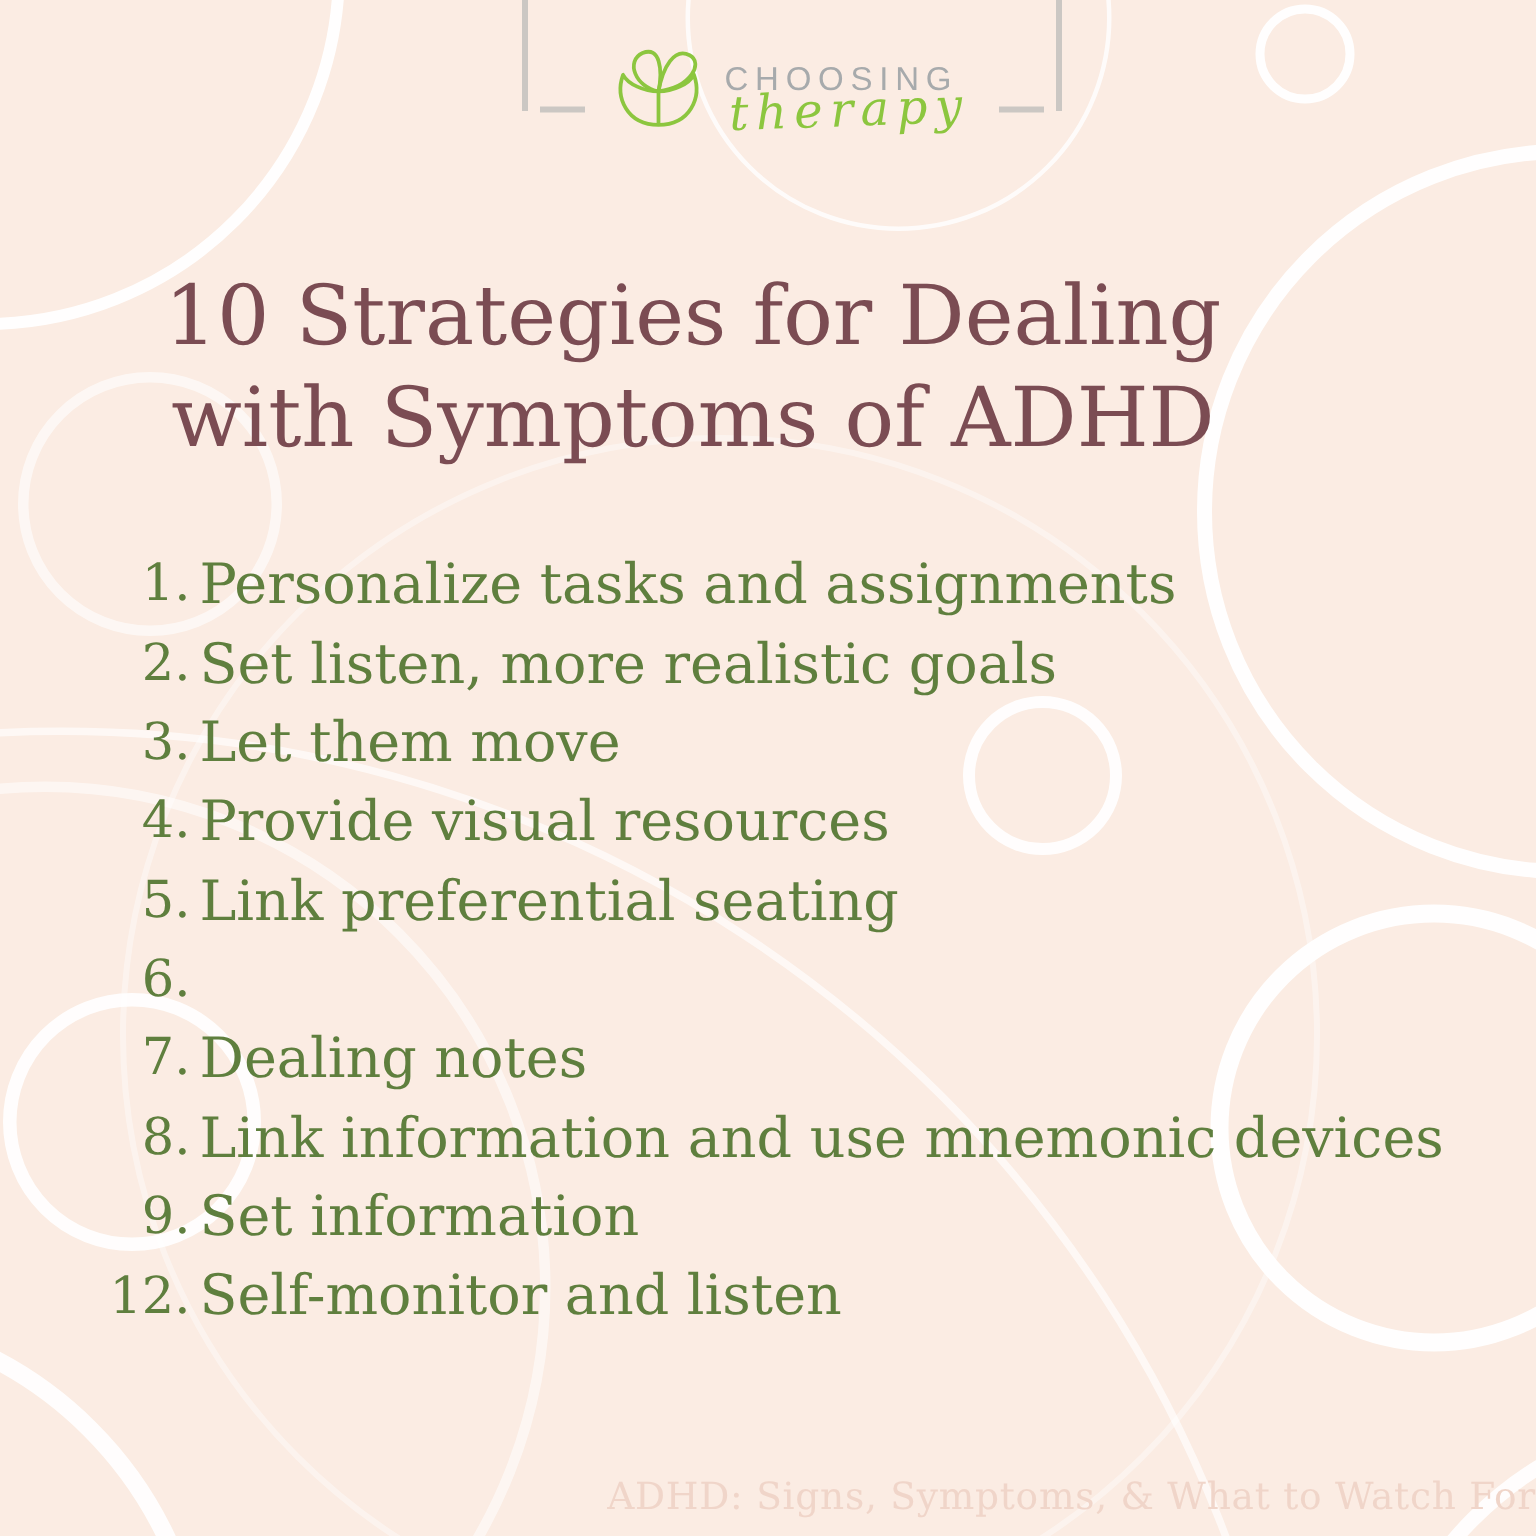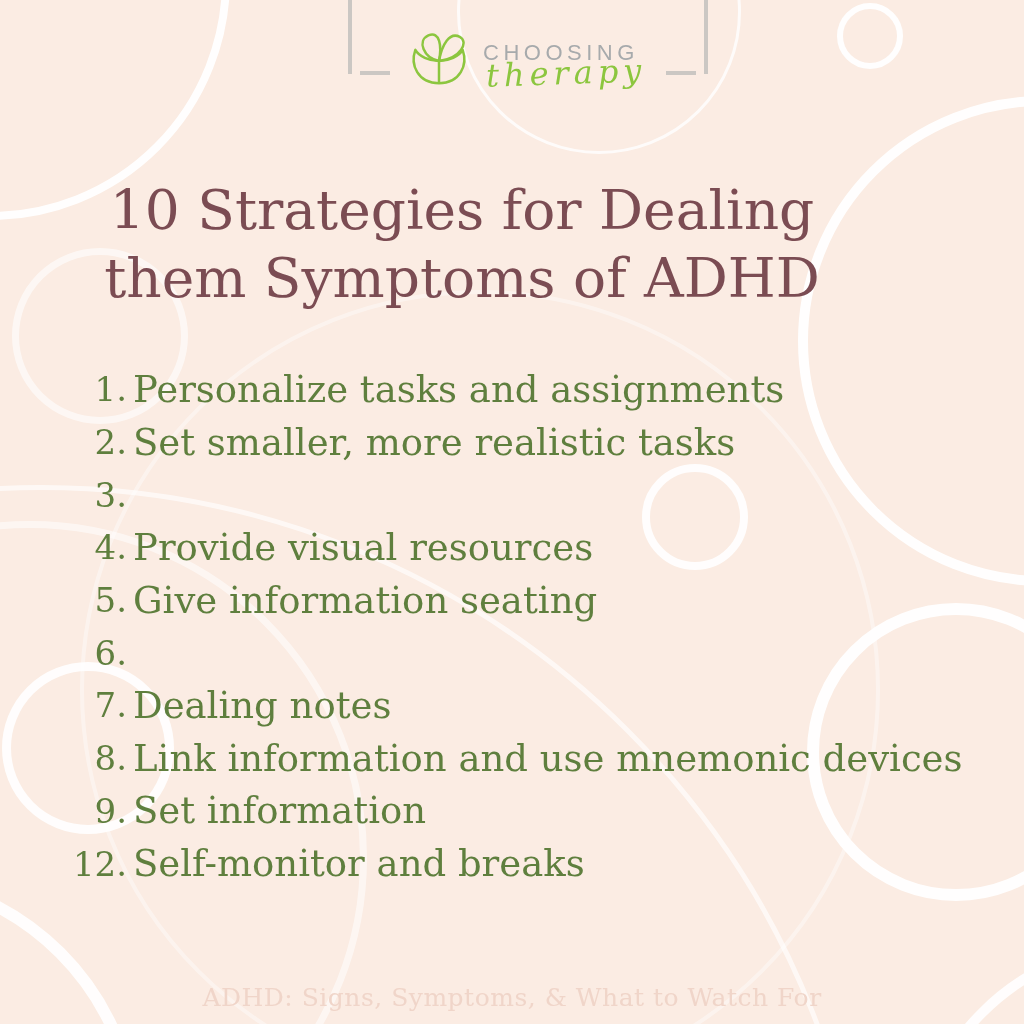--- a/index.html
+++ b/index.html
@@ -50,21 +50,21 @@
   #strategy-list li{
     display:flex; height:52.7px; align-items:center; white-space:nowrap;
   }
   #strategy-list .num{
     width:67px; text-align:right; font-size:34px;
   }
   #strategy-list .txt{ margin-left:6px; }
   
   #footer{
     position:absolute; left:0; top:983px; width:1024px;
-    text-align:center; font-size:25px; letter-spacing:0.5px;
+    text-align:right; font-size:25px; letter-spacing:0.5px;
     color:#f0d5c9; white-space:nowrap;
   }
 </style>
 </head>
 <body>
 
 <div id="canvas">
 
   <div class="ring" style="left:-250px;top:-260px;width:480px;height:480px;border:8px solid rgba(255,255,255,0.95);"></div>
   <div class="ring" style="left:12px;top:248px;width:176px;height:176px;border:7px solid rgba(255,255,255,0.6);"></div>
@@ -92,59 +92,60 @@
       <path d="M32,30 C22,30 11,25 7.5,18.5 C2,34 10,53 32,53 C54,53 62,34 56.5,18.5 C53,25 42,30 32,30 Z" stroke="#8cc63f" stroke-width="2.6" stroke-linejoin="round"></path>
       <path d="M32,30 L32,53" stroke="#8cc63f" stroke-width="2.6"></path>
     </svg>
 
     <div id="brand-top">CHOOSING</div>
     <div id="brand-script">therapy</div>
   </div>
 
   <div id="title">
     <div>10 Strategies for Dealing</div>
-    <div>them Symptoms of ADHD</div>
+    <div>with Symptoms of ADHD</div>
   </div>
 
   <ol id="strategy-list">
     <li>
         <span class="num">1.</span>
         <span class="txt">Personalize tasks and assignments</span>
       </li>
     <li>
         <span class="num">2.</span>
-        <span class="txt">Set smaller, more realistic tasks</span>
+        <span class="txt">Set listen, more realistic goals</span>
       </li>
     <li>
         <span class="num">3.</span>
+        <span class="txt">Let them move</span>
       </li>
     <li>
         <span class="num">4.</span>
         <span class="txt">Provide visual resources</span>
       </li>
     <li>
         <span class="num">5.</span>
-        <span class="txt">Give information seating</span>
+        <span class="txt">Link preferential seating</span>
       </li>
     <li>
         <span class="num">6.</span>
       </li>
     <li>
         <span class="num">7.</span>
         <span class="txt">Dealing notes</span>
       </li>
     <li>
         <span class="num">8.</span>
         <span class="txt">Link information and use mnemonic devices</span>
       </li>
     <li>
         <span class="num">9.</span>
         <span class="txt">Set information</span>
       </li>
     <li>
         <span class="num">12.</span>
-        <span class="txt">Self-monitor and breaks</span>
+        <span class="txt">Self-monitor and listen</span>
       </li>
   </ol>
 
   <div id="footer">ADHD: Signs, Symptoms, &amp; What to Watch For</div>
 
 </div>
 
 </body></html>

